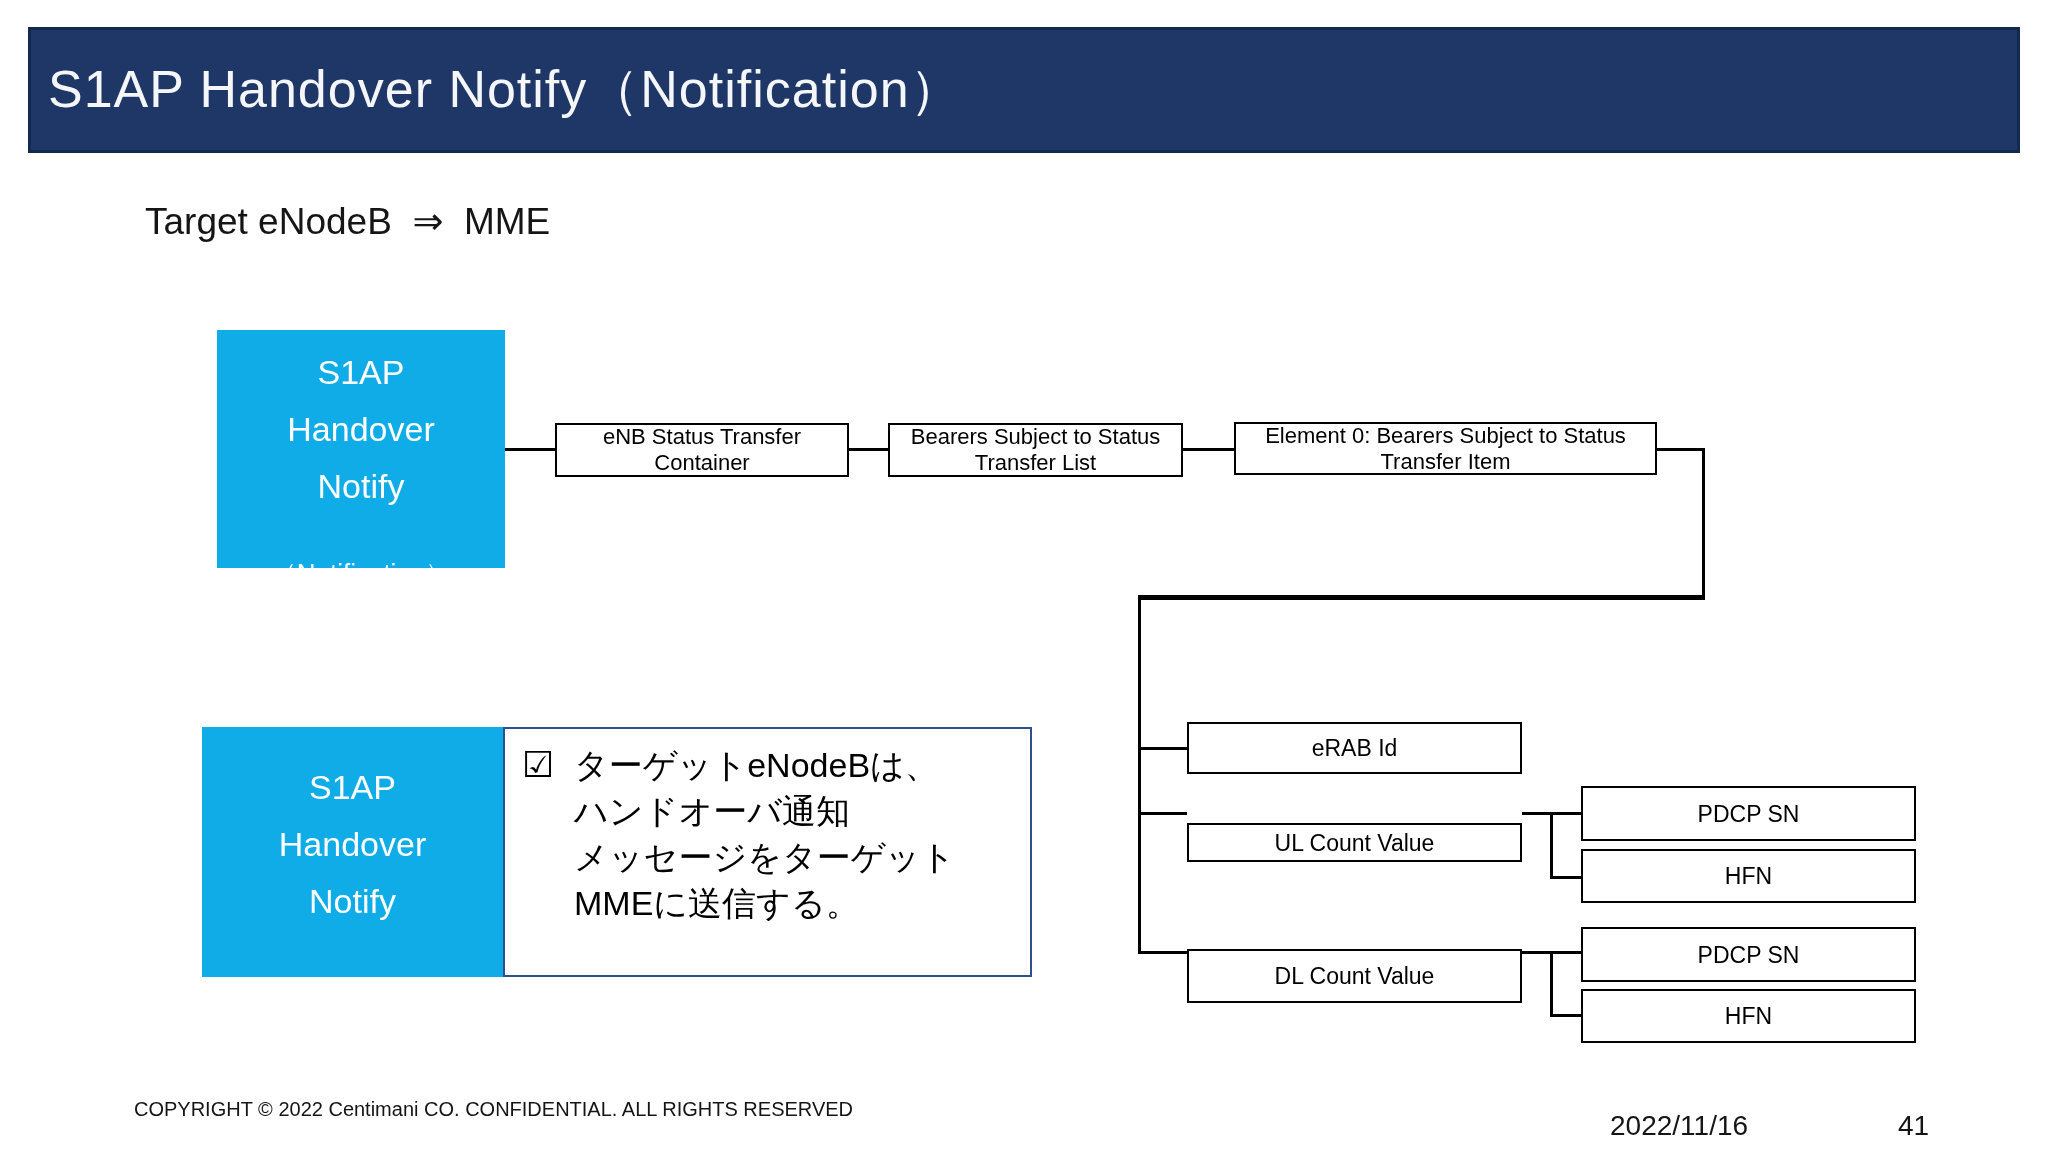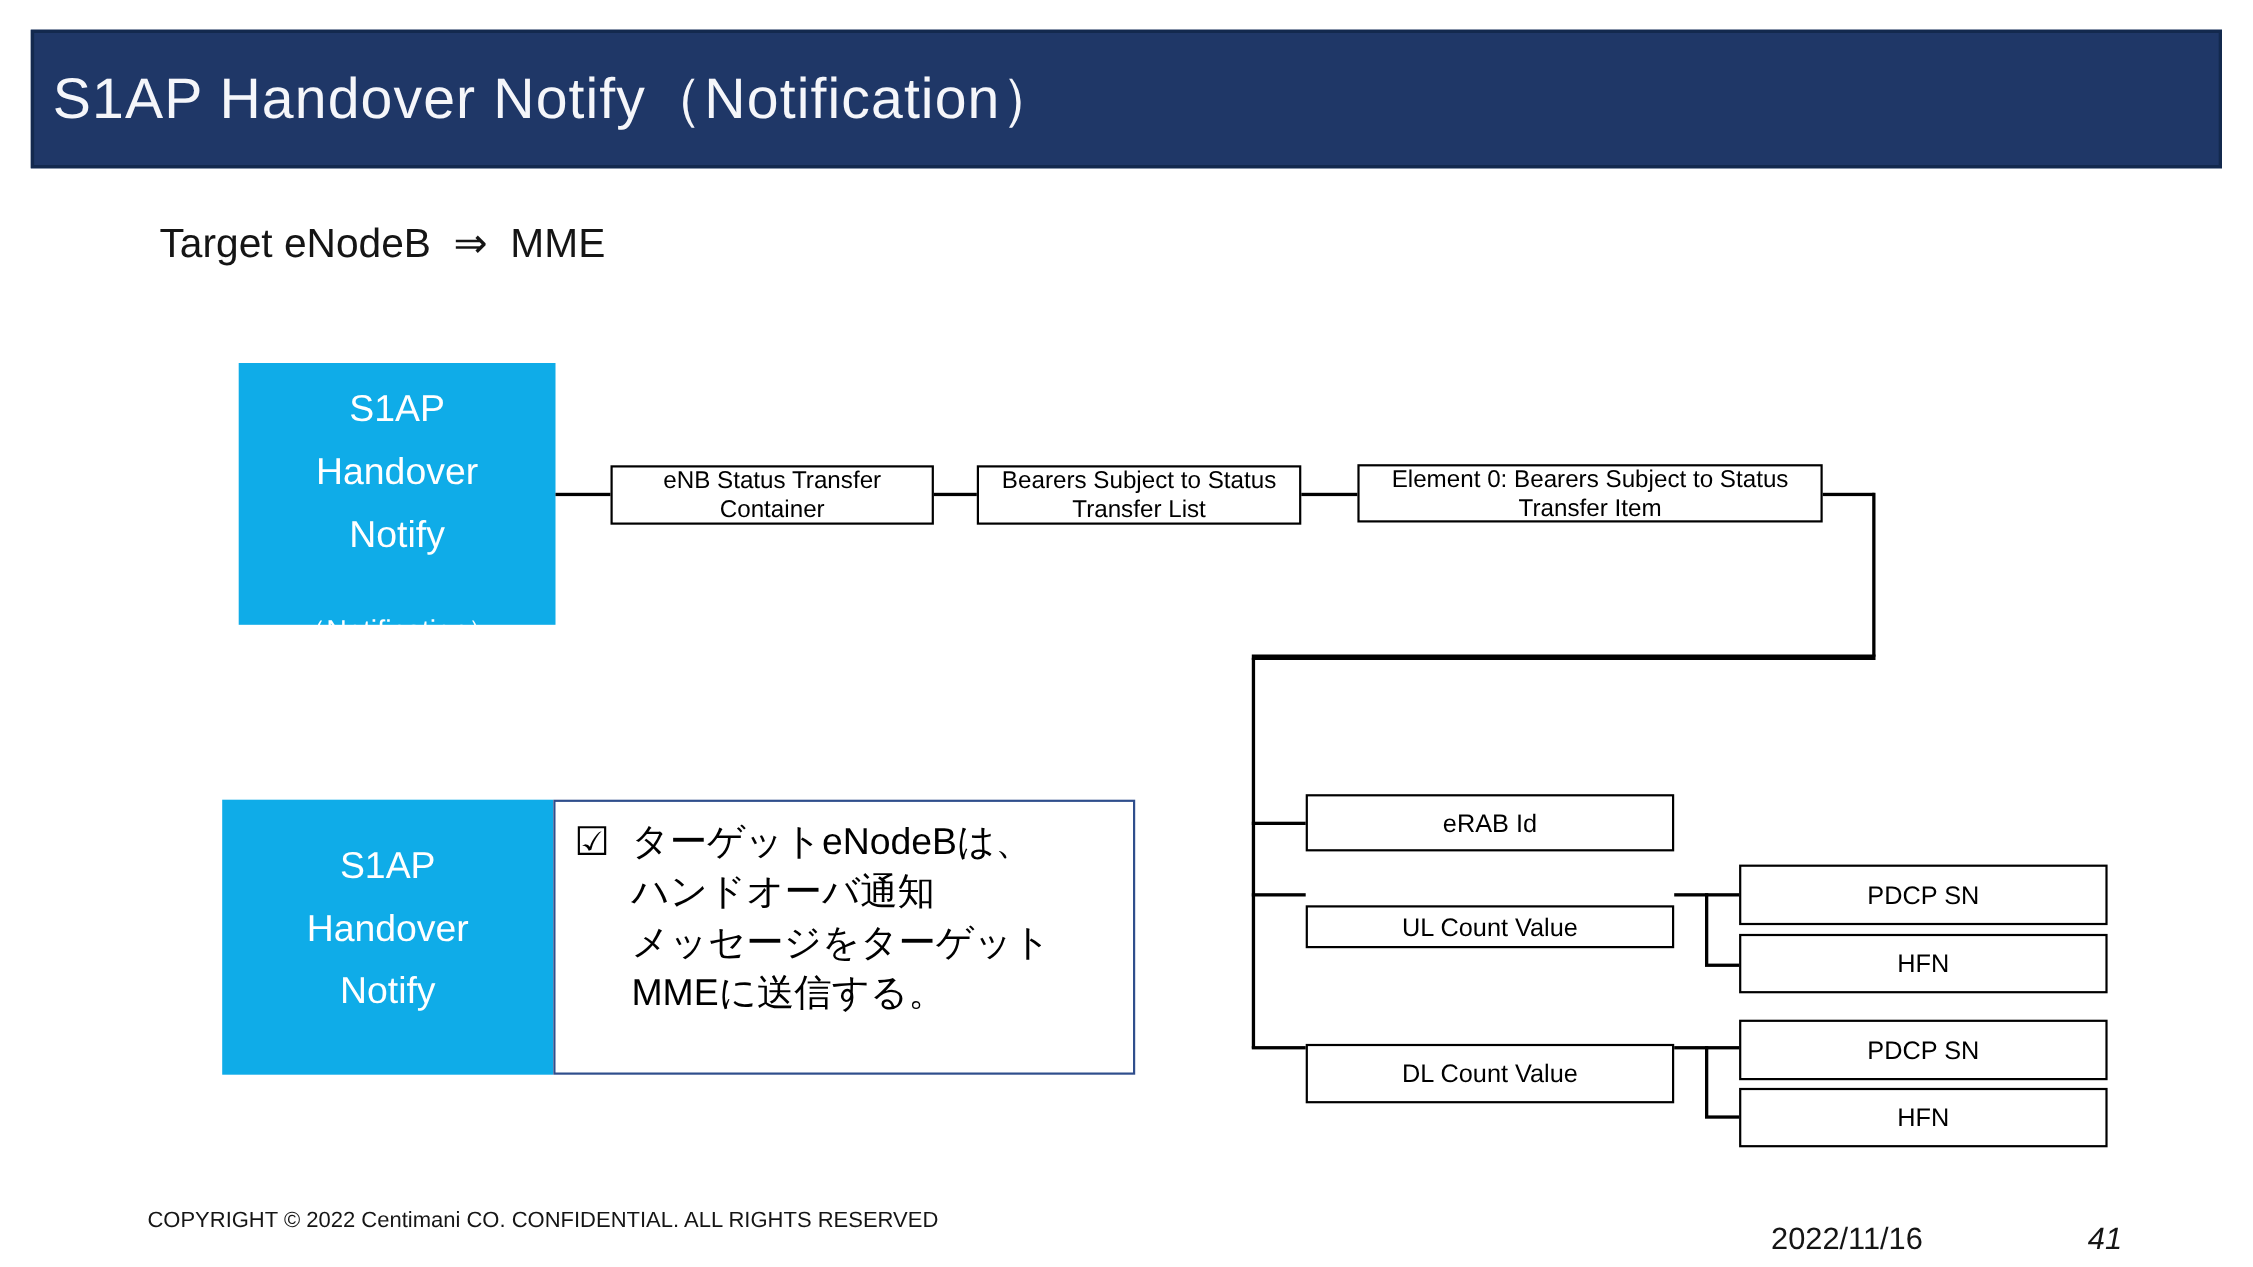--- a/index.html
+++ b/index.html
@@ -36,21 +36,21 @@
   
   .note-box{position:absolute;left:503px;top:727px;width:529px;height:250px;
     background:#ffffff;border:2px solid #2F4E8C;box-sizing:border-box;}
   .note-inner{display:flex;padding:13px 0 0 17px;}
   .note-check{font-size:36px;line-height:46px;width:52px;flex:0 0 52px;color:#000;}
   .note-lines{font-size:34px;line-height:46px;color:#000;}
 
   
   .copyright{position:absolute;left:134px;top:1098px;font-size:20px;color:#151515;text-align:center;}
   .footer-date{position:absolute;left:1610px;top:1110px;font-size:28px;color:#151515;}
-  .footer-page{position:absolute;left:1898px;top:1110px;font-size:28px;color:#151515;font-style:italic;}
+  .footer-page{position:absolute;left:1898px;top:1110px;font-size:28px;color:#151515;}
 </style>
 </head>
 <body>
 
 <div id="slide">
 
   <div class="title-bar">
     <div class="title">S1AP Handover Notify（Notification）</div>
   </div>
 

